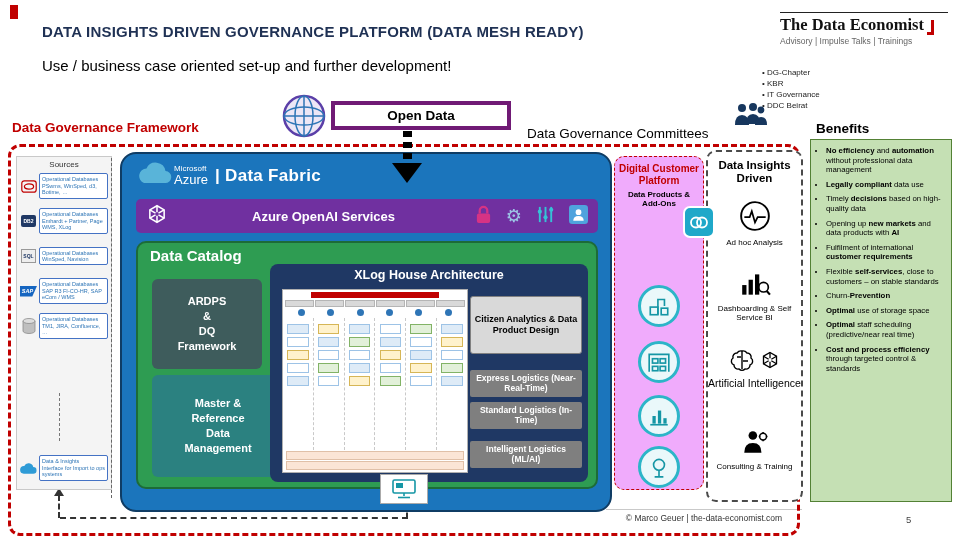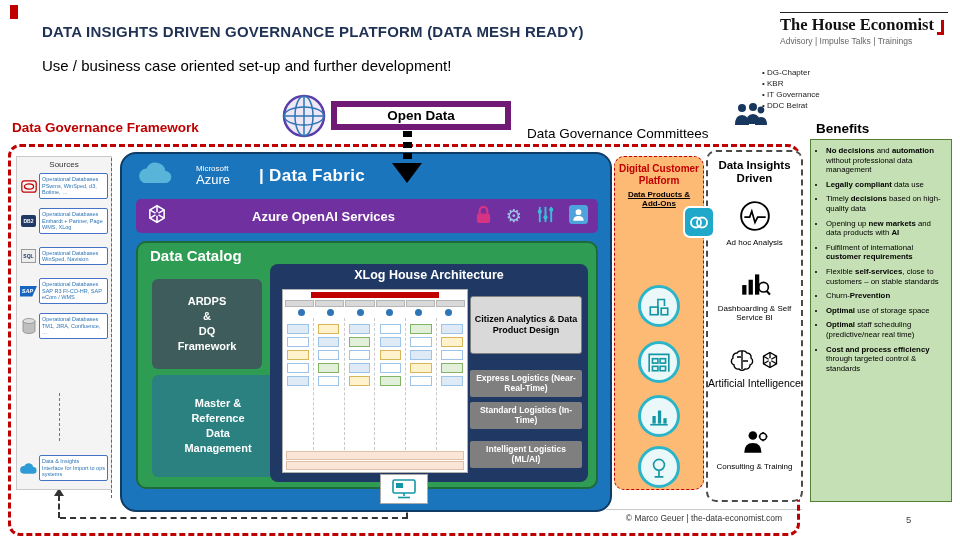--- a/index.html
+++ b/index.html
@@ -18,21 +18,21 @@
   .logo-name { font-family:"Liberation Serif", serif; font-weight:bold; font-size:16.5px; color:#111; }
   .logo-bracket { display:inline-block; width:7px; height:15px; border-right:3px solid #C00000; border-bottom:3px solid #C00000; margin-left:3px; }
   .logo-tagline { font-size:8.5px; color:#666; margin-top:1px; }
 
   .committee-list { left:762px; top:67px; list-style:none; font-size:8px; color:#222; line-height:11px; }
   .committee-list li::before { content:"• "; }
   .people-icon { left:733px; top:101px; }
 
   
   .globe { left:282px; top:94px; }
-  .open-data-box { left:331px; top:101px; width:180px; height:29px; background:#fff; border:6px solid #701a75;
+  .open-data-box { left:331px; top:101px; width:180px; height:29px; background:#fff; border:4px solid #701a75;
                    display:flex; align-items:center; justify-content:center; font-weight:bold; font-size:13.5px; z-index:4; }
   .arrow-shaft { left:403px; top:131px; width:9px; height:34px;
                  background:repeating-linear-gradient(180deg,#000 0 6px,transparent 6px 11px); z-index:5; }
   .arrow-head { left:392px; top:163px; width:0; height:0; border-left:15px solid transparent;
                 border-right:15px solid transparent; border-top:20px solid #000; z-index:5; }
 
   .committees-label { left:527px; top:126px; font-size:13.5px; color:#000; }
   .framework-label { left:12px; top:120px; font-size:13.5px; font-weight:bold; color:#C00000; }
   .red-frame { left:8px; top:144px; width:792px; height:392px; border:3px dashed #C00000; border-radius:12px; z-index:1; }
 
@@ -54,21 +54,21 @@
   
   .dash-h { left:60px; top:517px; width:348px; border-top:2px dashed #333; }
   .dash-v1 { left:58px; top:495px; height:23px; border-left:2px dashed #333; }
   .dash-v1-head { left:54px; top:488px; width:0; height:0; border-left:5px solid transparent;
                   border-right:5px solid transparent; border-bottom:8px solid #333; }
   .dash-v2 { left:406px; top:503px; height:15px; border-left:2px dashed #333; }
 
   
   .azure { left:120px; top:152px; width:492px; height:360px; background:#1B75BC; border:2.5px solid #0F3C64;
            border-radius:16px; z-index:3; }
-  .azure-head { position:absolute; left:14px; top:8px; display:flex; align-items:center; gap:24px; color:#fff; }
+  .azure-head { position:absolute; left:14px; top:8px; display:flex; align-items:center; gap:2px; color:#fff; }
   .azure-brand { display:flex; flex-direction:column; line-height:1.05; }
   .brand-top { font-size:8px; }
   .brand-bottom { font-size:13px; }
   .fabric-label { font-size:17px; font-weight:bold; margin-left:5px; letter-spacing:.3px; }
 
   .openai-bar { position:absolute; left:14px; top:45px; width:462px; height:34px; background:#7030A0;
                 border-radius:5px; display:flex; align-items:center; padding:0 10px; }
   .openai-title { color:#fff; font-weight:bold; font-size:13px; margin-left:84px; }
   .bar-icons { margin-left:auto; display:flex; align-items:center; gap:14px; }
   .gear-glyph { font-size:18px; color:#9CC3E5; line-height:18px; }
@@ -105,24 +105,24 @@
              display:flex; align-items:center; justify-content:center; text-align:center; padding:2px; }
   .logi { position:absolute; left:200px; width:112px; height:27px; background:#7F7F7F; color:#fff; font-weight:bold;
           font-size:8.5px; line-height:9.5px; display:flex; align-items:center; justify-content:center;
           text-align:center; border-radius:2px; padding:1px; }
   .logi1 { top:106px; } .logi2 { top:138px; } .logi3 { top:177px; }
 
   .monitor-box { left:380px; top:474px; width:48px; height:30px; background:#fff; border:1px solid #AAA;
                  display:flex; align-items:center; justify-content:center; z-index:6; }
 
   
-  .dcp { left:614px; top:156px; width:90px; height:334px; background:#fdba74; border:1.5px dashed #C00000;
+  .dcp { left:614px; top:156px; width:90px; height:334px; background:#f0abfc; border:1.5px dashed #C00000;
          border-radius:10px; z-index:2; }
   .dcp-title { color:#C00000; font-weight:bold; font-size:10px; text-align:center; padding:6px 4px 0; line-height:12px; }
-  .dcp-sub { font-weight:bold; font-size:8px; text-align:center; margin-top:3px; line-height:9px; padding:0 6px;text-decoration:underline; }
+  .dcp-sub { font-weight:bold; font-size:8px; text-align:center; margin-top:3px; line-height:9px; padding:0 6px; }
   .prod { position:absolute; left:50%; transform:translateX(-50%); width:42px; height:42px; border-radius:50%;
           border:3px solid #2CB5C8; background:#EAF8FA; display:flex; align-items:center; justify-content:center; }
   .p1 { top:128px; } .p2 { top:184px; } .p3 { top:238px; } .p4 { top:289px; }
   .connector { left:683px; top:206px; width:32px; height:32px; background:#1FA8C9; border:2px solid #fff;
                border-radius:7px; display:flex; align-items:center; justify-content:center; z-index:4; }
 
   
   .insights { left:706px; top:150px; width:97px; height:352px; background:#fff; border:2px dashed #4A4A4A;
               border-radius:10px; z-index:2; }
   .ins-title { text-align:center; font-weight:bold; font-size:11.5px; line-height:13px; padding-top:7px; }
@@ -147,21 +147,21 @@
 </head>
 <body>
 
 <div class="abs corner-mark"></div>
 <div class="abs title">DATA INSIGHTS DRIVEN GOVERNANCE PLATFORM (DATA MESH READY)</div>
 <div class="abs subtitle">Use / business case oriented set-up and further development!</div>
 
 <div class="abs logo">
   <div class="logo-rule"></div>
   <div class="logo-row">
-    <span class="logo-name">The House Economist</span>
+    <span class="logo-name">The Data Economist</span>
     <span class="logo-bracket"></span>
   </div>
   <div class="logo-tagline">Advisory | Impulse Talks | Trainings</div>
 </div>
 
 <ul class="abs committee-list">
   <li>DG-Chapter</li>
   <li>KBR</li>
   <li>IT Governance</li>
   <li>DDC Beirat</li>
@@ -486,21 +486,21 @@
         <path d="M20.5 3.6 v1.4 M20.5 11 v1.4 M16.5 8 h1.4 M23.1 8 h1.4" stroke="#000" stroke-width="1.4"></path>
       </svg>
     </span>
     <div class="ins-label">Consulting &amp; Training</div>
   </div>
 </div>
 
 <div class="abs benefits-title">Benefits</div>
 <div class="abs benefits">
   <ul>
-    <li><b>No decisions</b> and <b>automation</b> without professional data management</li>
+    <li><b>No efficiency</b> and <b>automation</b> without professional data management</li>
     <li><b>Legally compliant</b> data use</li>
     <li>Timely <b>decisions</b> based on high-quality data</li>
     <li>Opening up <b>new markets</b> and data products with <b>AI</b></li>
     <li>Fulfilment of international <b>customer requirements</b></li>
     <li>Flexible <b>self-services</b>, close to customers – on stable standards</li>
     <li>Churn-<b>Prevention</b></li>
     <li><b>Optimal</b> use of storage space</li>
     <li><b>Optimal</b> staff scheduling (predictive/near real time)</li>
     <li><b>Cost and process efficiency</b> through targeted control &amp; standards</li>
   </ul>

